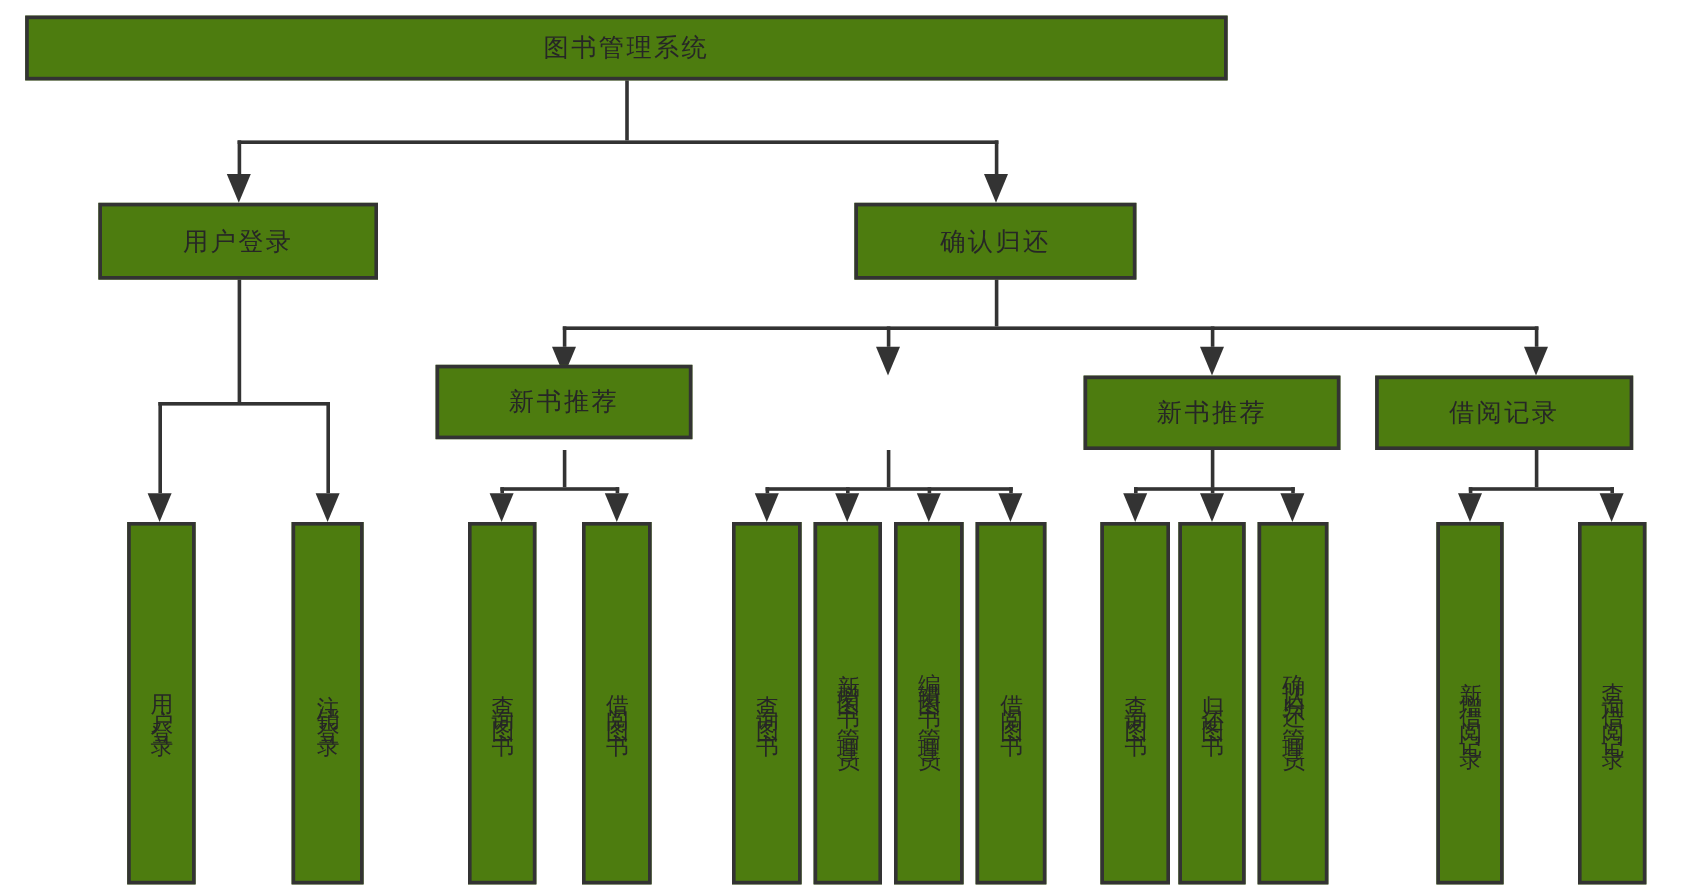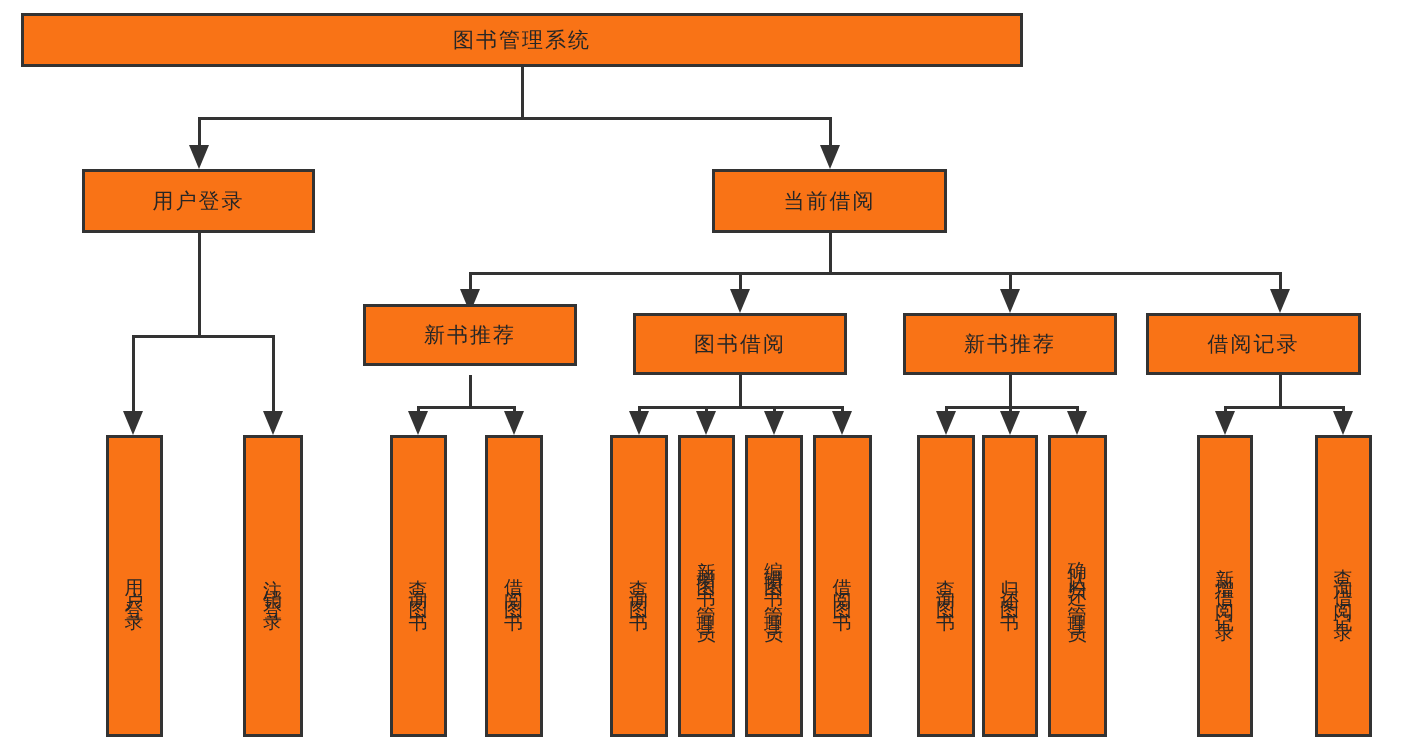--- a/index.html
+++ b/index.html
@@ -14,21 +14,21 @@
     width:1405px;height:747px;
     background:var(--background);
     font-family:"Liberation Sans", sans-serif;
     color:var(--text);
     overflow:hidden;
   }
   .box{
     position:absolute;
     box-sizing:border-box;
     border:3px solid var(--line);
-    background:#f97316;
+    background:#4d7c0f;
     display:flex;
     align-items:center;
     justify-content:center;
   }
   .hlabel{
     font-size:21px;
     letter-spacing:2px;
     color:var(--text);
     white-space:nowrap;
   }
@@ -95,21 +95,21 @@
     </div>
   <div class="arrow" style="left:830px;top:117px;height:52px">
       <i class="stem"></i>
       <i class="head"></i>
     </div>
 
   <div class="box" style="left:82px;top:169px;width:233px;height:64px">
     <span class="hlabel">用户登录</span>
   </div>
   <div class="box" style="left:712px;top:169px;width:235px;height:64px">
-    <span class="hlabel">当前借阅</span>
+    <span class="hlabel">确认归还</span>
   </div>
 
   <div class="vline" style="left:197.5px;top:233px;height:102px"></div>
   <div class="hline" style="left:131.5px;top:335px;width:143px"></div>
   <div class="arrow" style="left:133px;top:335px;height:100px">
       <i class="stem"></i>
       <i class="head"></i>
     </div>
   <div class="arrow" style="left:273px;top:335px;height:100px">
       <i class="stem"></i>
@@ -131,23 +131,20 @@
       <i class="head"></i>
     </div>
   <div class="arrow" style="left:1280px;top:272px;height:41px">
       <i class="stem"></i>
       <i class="head"></i>
     </div>
 
   <div class="box" style="left:363px;top:304px;width:214px;height:62px">
     <span class="hlabel">新书推荐</span>
   </div>
-  <div class="box" style="left:633px;top:313px;width:214px;height:62px">
-    <span class="hlabel">图书借阅</span>
-  </div>
   <div class="box" style="left:903px;top:313px;width:214px;height:62px">
     <span class="hlabel">新书推荐</span>
   </div>
   <div class="box" style="left:1146px;top:313px;width:215px;height:62px">
     <span class="hlabel">借阅记录</span>
   </div>
 
   <div class="vline" style="left:468.5px;top:375px;height:31px"></div>
   <div class="hline" style="left:416.5px;top:406px;width:99px"></div>
   <div class="arrow" style="left:418px;top:406px;height:29px">

